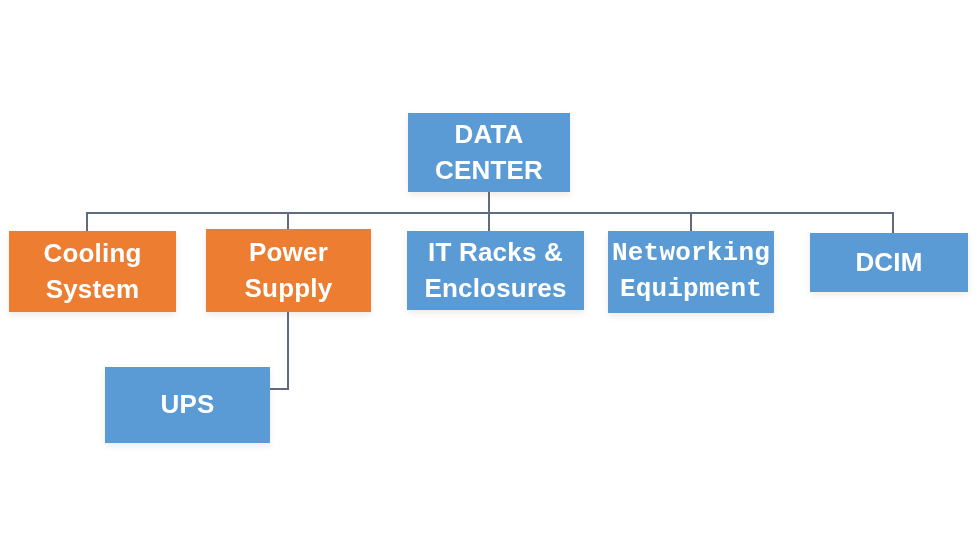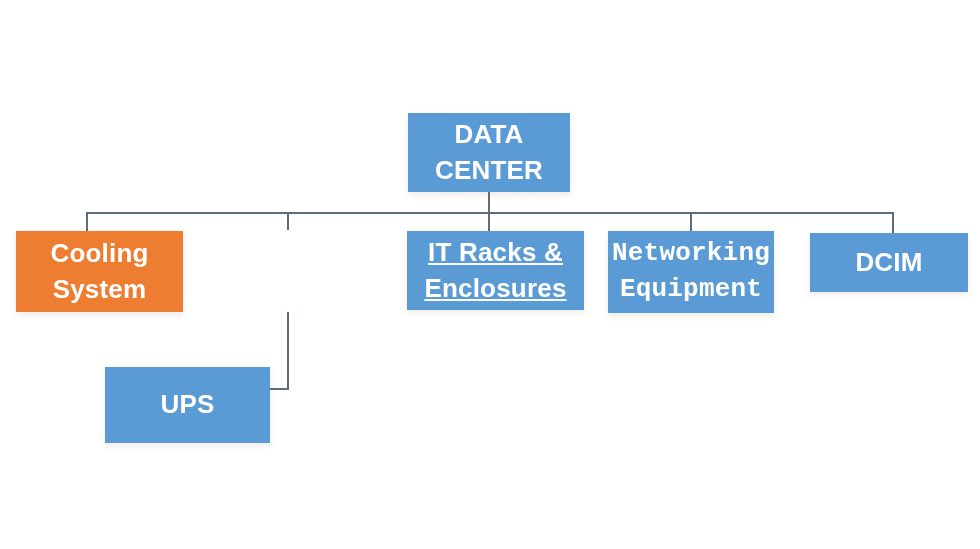--- a/index.html
+++ b/index.html
@@ -32,23 +32,23 @@
   .node.blue   { background: var(--node-blue, #5B9BD5); }
   .node.orange { background: var(--node-orange, #ED7D31); }
 
   .connector {
     position: absolute;
     background: var(--connector, #5E6C80);
   }
 
   
   #node-data-center { left: 408px; top: 113px; width: 162px; height: 79px; }
-  #node-cooling     { left: 16px;   top: 231px; width: 167px; height: 81px; }
+  #node-cooling     { left: 9px;   top: 231px; width: 167px; height: 81px; }
   #node-power       { left: 206px; top: 229px; width: 165px; height: 83px; }
-  #node-it-racks    { left: 407px; top: 231px; width: 177px; height: 79px; text-decoration: underline; }
+  #node-it-racks    { left: 407px; top: 231px; width: 177px; height: 79px; }
   #node-networking  { left: 608px; top: 231px; width: 166px; height: 82px; font-family: Liberation Mono, monospace; }
   #node-dcim        { left: 810px; top: 233px; width: 158px; height: 59px; }
   #node-ups         { left: 105px; top: 367px; width: 165px; height: 76px; }
 
   
   #c-root-stem       { left: 488px; top: 192px; width: 2px;   height: 21px; }
   #c-main-h          { left: 86px;  top: 212px; width: 808px; height: 2px;  }
   #c-drop-cooling    { left: 86px;  top: 213px; width: 2px;   height: 19px; }
   #c-drop-power      { left: 287px; top: 213px; width: 2px;   height: 17px; }
   #c-drop-it-racks   { left: 488px; top: 213px; width: 2px;   height: 19px; }
@@ -75,20 +75,24 @@
   <div class="node blue" id="node-data-center">
     <span>DATA
 CENTER</span>
   </div>
 
   <div class="node orange" id="node-cooling">
     <span>Cooling
 System</span>
   </div>
 
+  <div class="node orange" id="node-power">
+    <span>Power
+Supply</span>
+  </div>
 
   <div class="node blue" id="node-it-racks">
     <span>IT Racks &amp;
 Enclosures</span>
   </div>
 
   <div class="node blue" id="node-networking">
     <span>Networking
 Equipment</span>
   </div>

